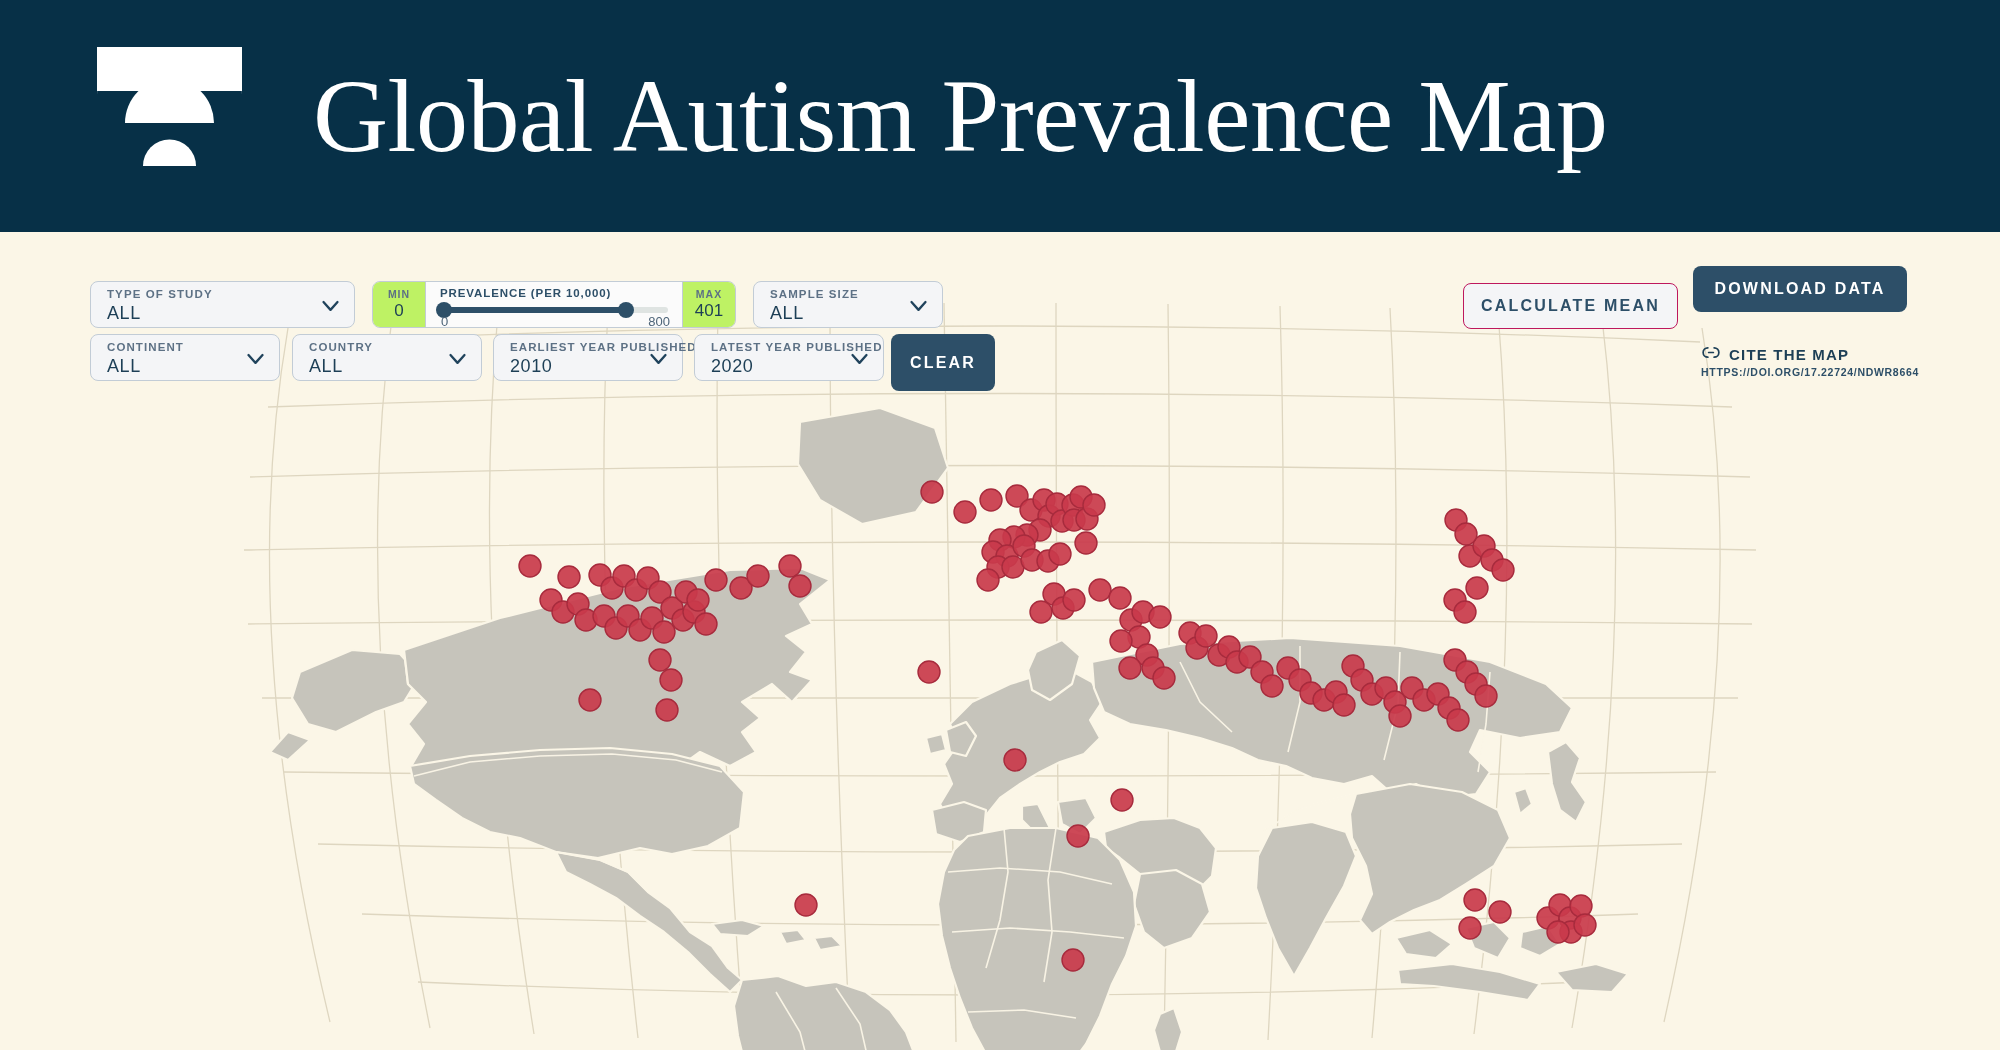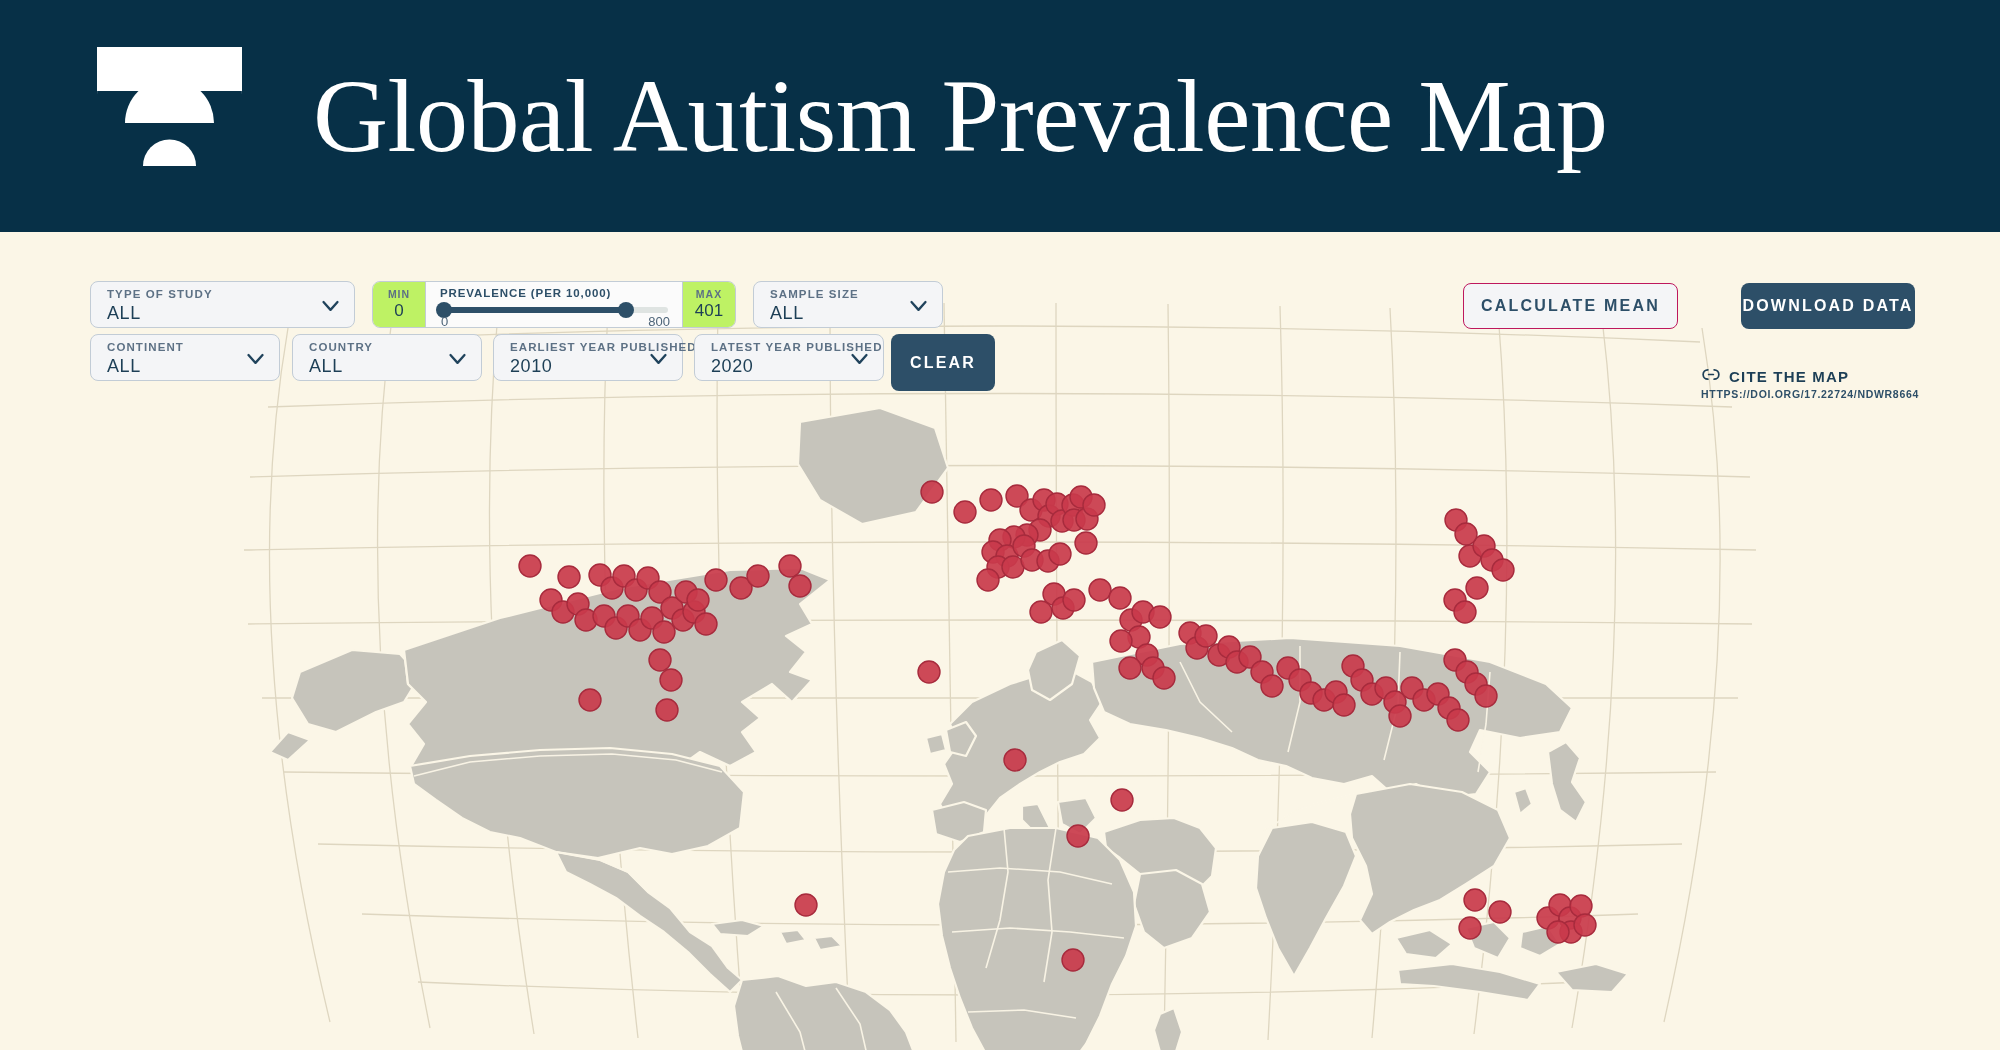--- a/index.html
+++ b/index.html
@@ -144,27 +144,27 @@
     border: 1px solid #be185d;
     border-radius: 8px;
     color: #2d4f68;
     display: flex; align-items: center; justify-content: center;
     font-size: 16px; letter-spacing: 2.2px; font-weight: 700;
     cursor: pointer;
   }
 
   #clear-button { left: 891px; top: 334px; width: 104px; height: 57px; }
   #calculate-mean-button { left: 1463px; top: 283px; width: 215px; height: 46px; }
-  #download-data-button { left: 1693px; top: 283px; width: 174px; height: 46px; margin-left: 48px; }
+  #download-data-button { left: 1693px; top: 266px; width: 214px; height: 46px; }
 
   #cite-block {
     position: absolute; left: 1700px; top: 345px;
     width: 210px;
   }
-  #cite-row { display: flex; align-items: center; gap: 7px; margin-top: 22px; }
+  #cite-row { display: flex; align-items: center; gap: 7px; }
   #cite-label {
     font-size: 15px; font-weight: 700; letter-spacing: 1.2px;
     color: #1d3f56;
   }
   #cite-doi {
     margin-top: 3px; margin-left: 1px;
     font-size: 10.5px; letter-spacing: 0.7px;
     color: #2d4f68; font-weight: 700;
   }
 </style>

